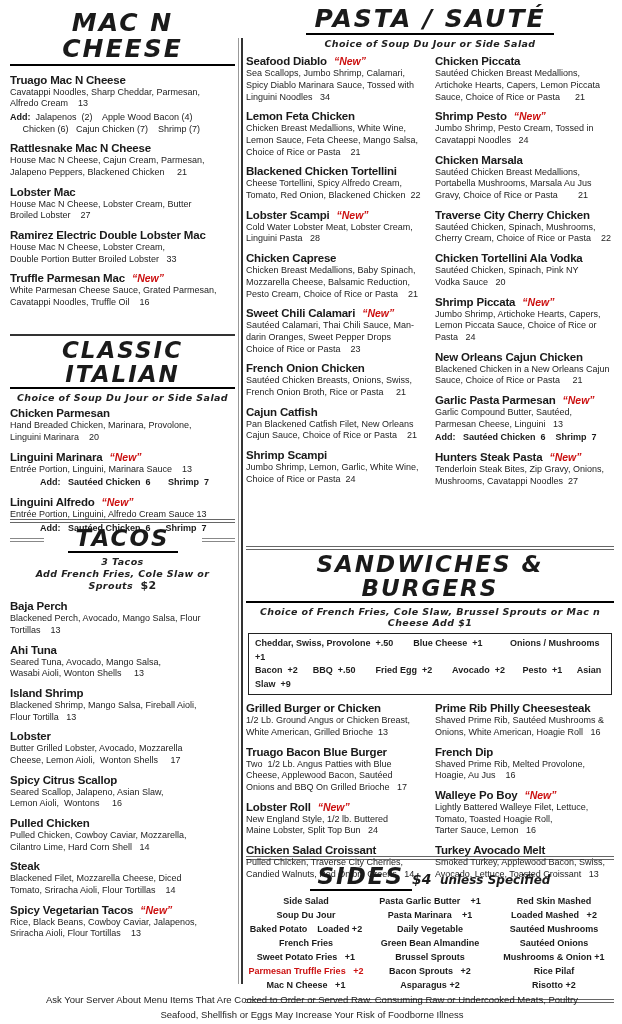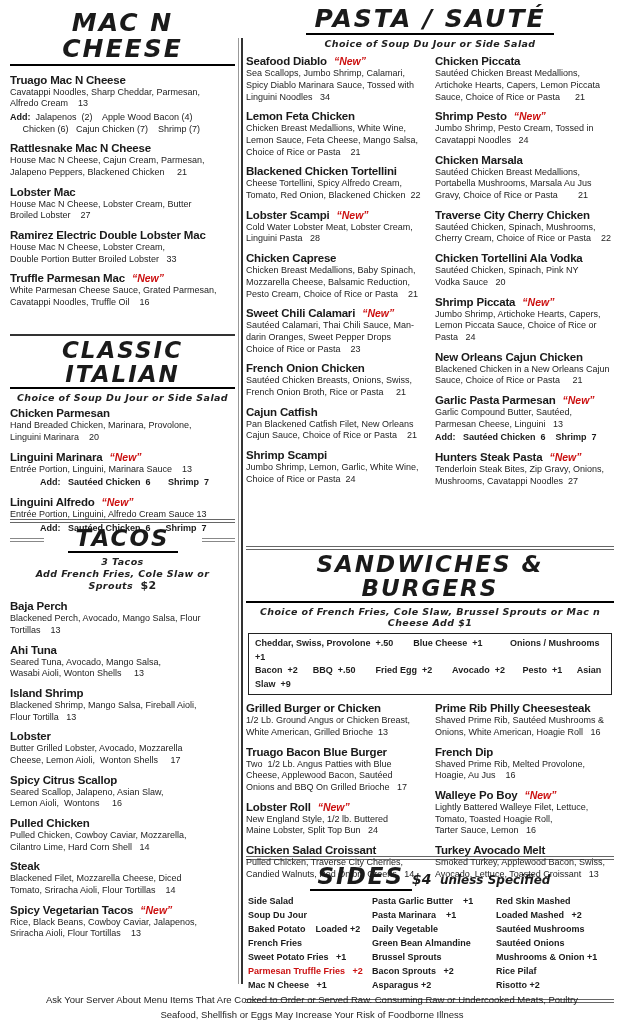--- a/index.html
+++ b/index.html
@@ -45,21 +45,21 @@
   .tacos-head { display:flex; align-items:center; gap:24px; margin-top:3px; }
   .head-line { flex:1 1 auto; height:4px; border-top:1px solid #888; border-bottom:1px solid #888; }
 
   .addon-box { border:1.5px solid #222; padding:3px 6px; margin:5px 2px 7px 2px; }
   .addon-line { font-size:9px; font-weight:bold; white-space:pre-wrap; line-height:1.5; color:#1d1d1d; }
 
   .sides-head { display:flex; align-items:baseline; justify-content:center; gap:0; margin-top:4px; }
   .sides-note { font-family:"DejaVu Sans", sans-serif; font-style:italic; font-weight:bold; font-size:12px; }
   .sides-note .big { font-size:14px; }
   .sides-cols { display:flex; gap:8px; margin-top:4px; padding:0 2px; }
-  .sides-col { flex:1 1 0; min-width:0; }
+  .sides-col { flex:1 1 0; min-width:0;text-align:center; }
   .side-entry { font-size:9px; font-weight:bold; line-height:1.55; white-space:pre-wrap; }
   .red { color:var(--accent-red); }
 
   .footer { text-align:center; font-size:9.5px; line-height:1.6; margin-top:4px; color:#1d1d1d; }
 
   .mac-block { height:326px; }
   .italian-block { height:183px; padding-top:2px; }
   .tacos-block { padding-top:0; }
   .pasta-block { height:540px; }
   .sandwich-block { height:306px; }

